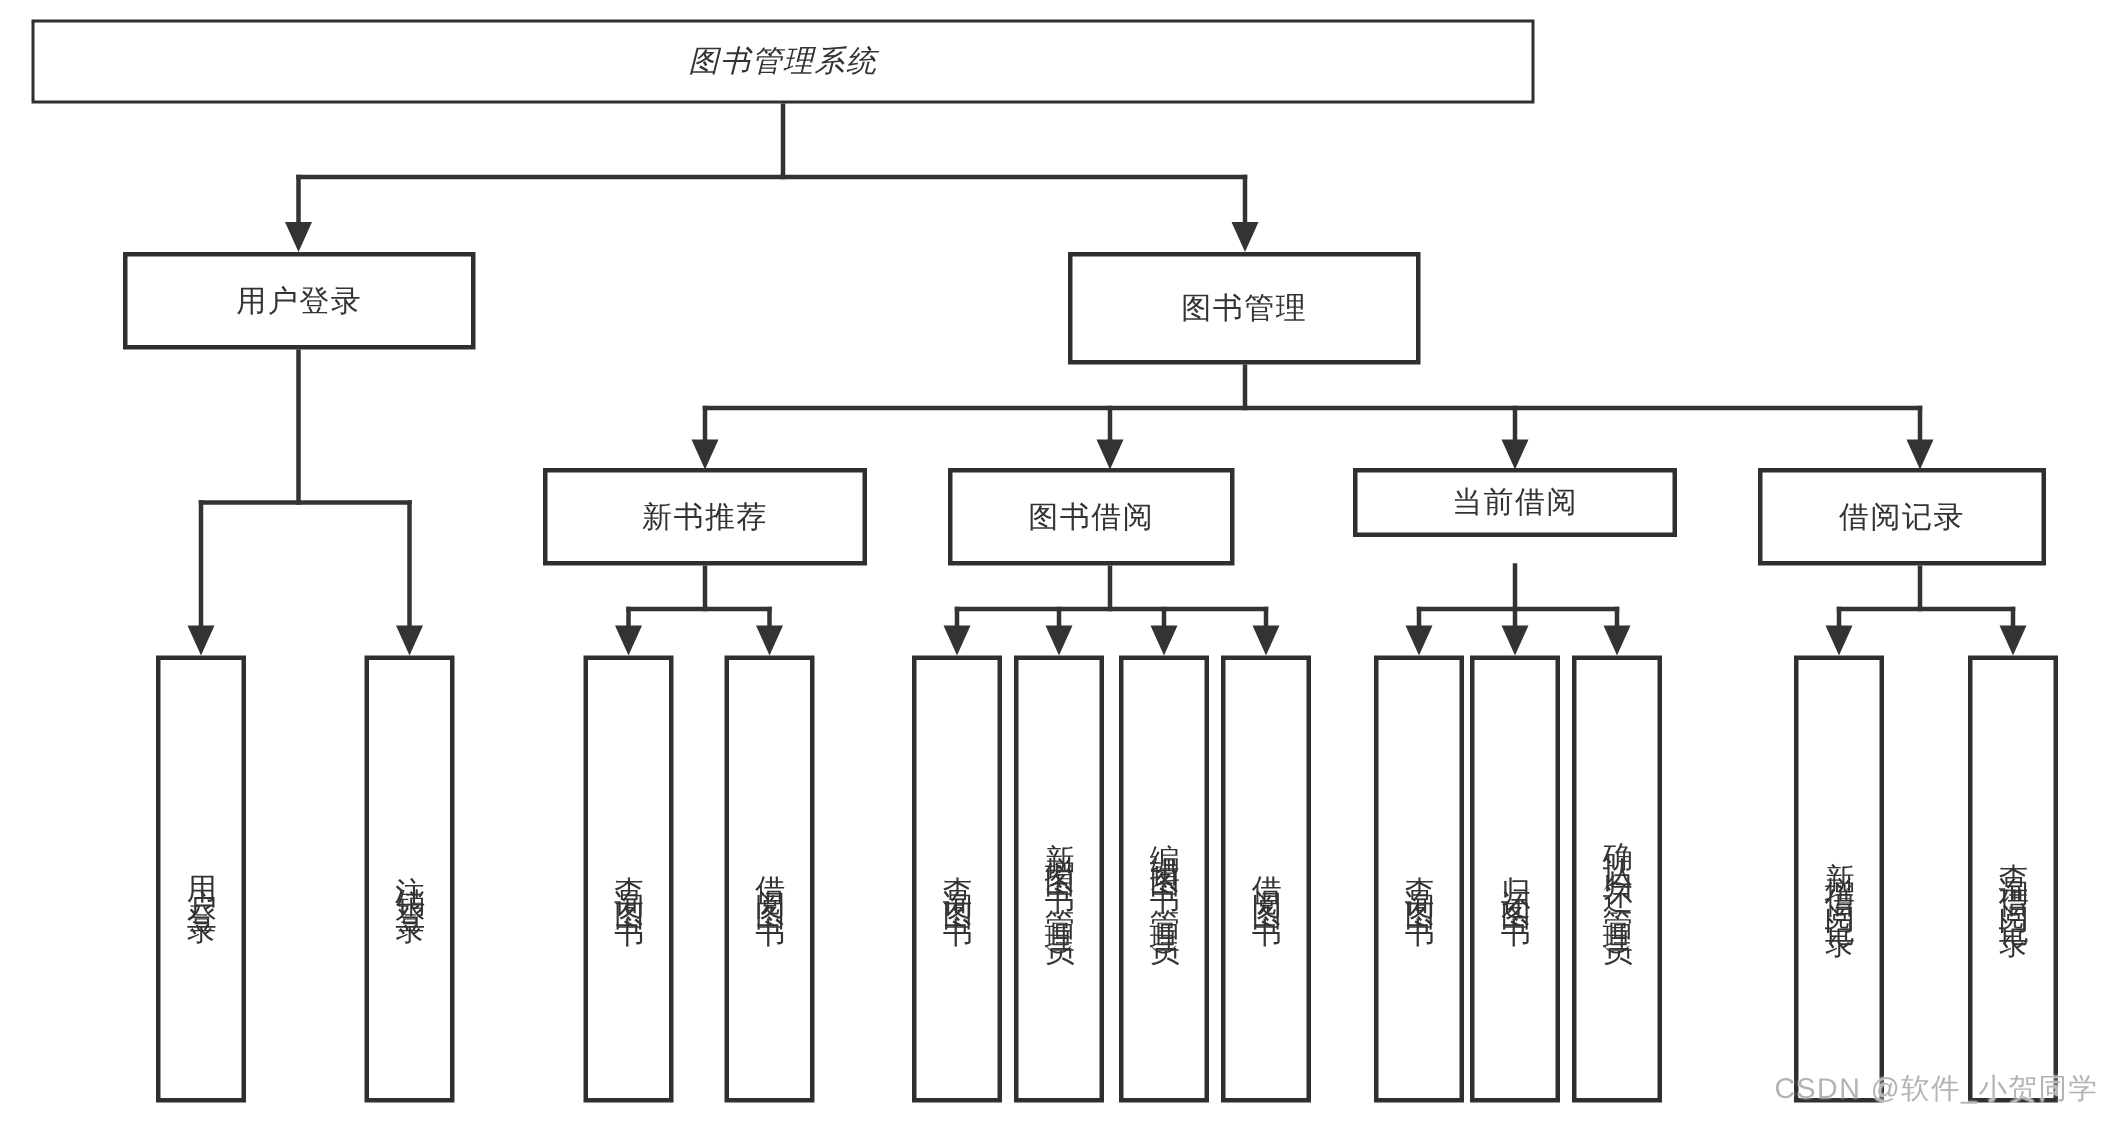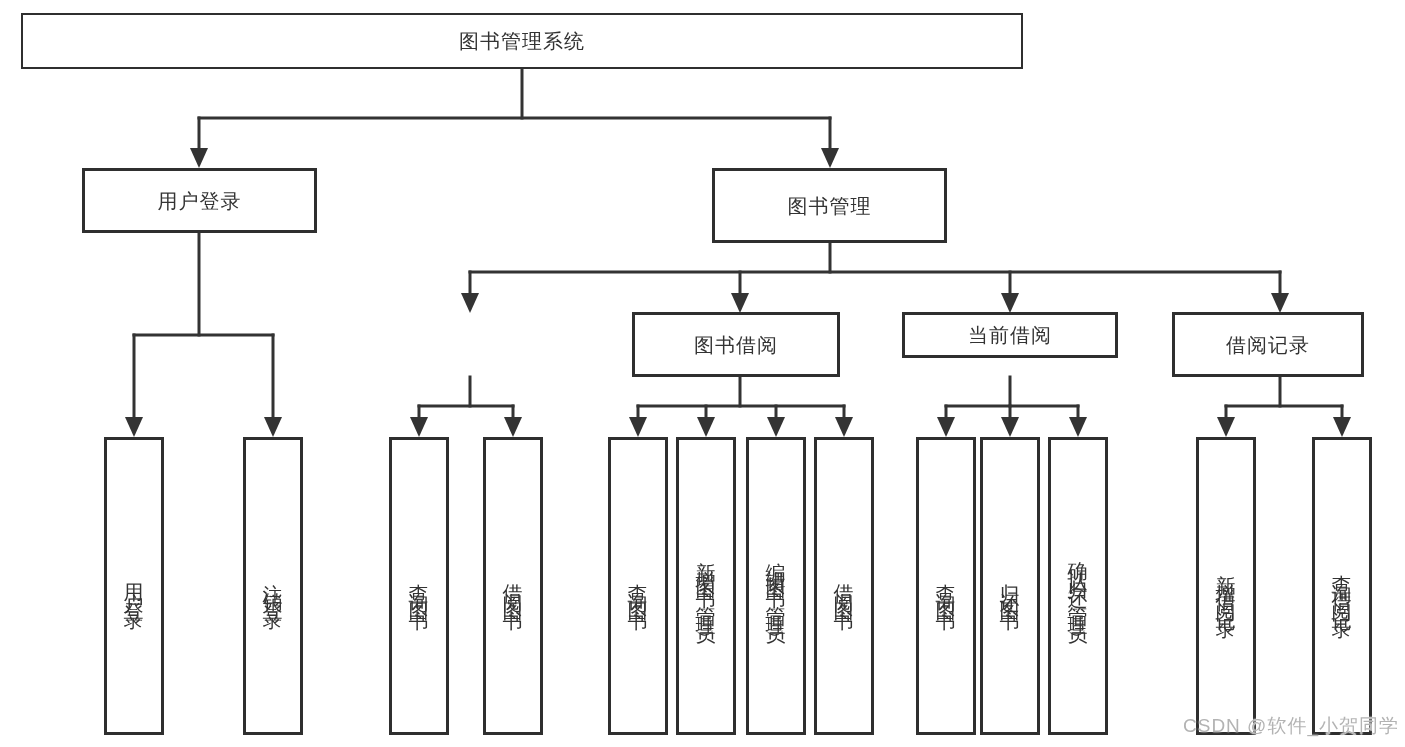--- a/index.html
+++ b/index.html
@@ -37,20 +37,21 @@
     justify-content:center;
     font-size:20px;
     line-height:1;
     white-space:nowrap;
   }
   .node.h{
     letter-spacing:1px;
   }
   .node.root{
     border-width:2px;
+    font-style:italic;
   }
   .node.v{
     writing-mode:vertical-rl;
     text-orientation:mixed;
     letter-spacing:9px;
     white-space:normal;
   }
   .watermark{
     position:absolute;
     left:1183px;
@@ -120,21 +121,22 @@
       <polygon points="1217,417 1235,417 1226,437" fill="#333333"></polygon>
       <line x1="1342" y1="406" x2="1342" y2="421" stroke="#333333" stroke-width="3" stroke-linecap="square"></line>
       <polygon points="1333,417 1351,417 1342,437" fill="#333333"></polygon>
     </svg>
 
   <div class="node h root" style="left:21px;top:13px;width:1002px;height:56px">图书管理系统</div>
 
   <div class="node h" style="left:82px;top:168px;width:235px;height:65px">用户登录</div>
   <div class="node h" style="left:712px;top:168px;width:235px;height:75px">图书管理</div>
 
-  <div class="node h" style="left:632px;top:312px;width:208px;height:65px">图书借阅</div>
+  <div class="node h" style="left:362px;top:312px;width:216px;height:65px">新书推荐</div>
+  <div class="node h" style="left:632px;top:312px;width:191px;height:65px">图书借阅</div>
   <div class="node h" style="left:902px;top:312px;width:216px;height:46px">当前借阅</div>
   <div class="node h" style="left:1172px;top:312px;width:192px;height:65px">借阅记录</div>
 
   <div class="node v" style="left:104px;top:437px;width:60px;height:298px">用户登录</div>
   <div class="node v" style="left:243px;top:437px;width:60px;height:298px">注销登录</div>
   <div class="node v" style="left:389px;top:437px;width:60px;height:298px">查询图书</div>
   <div class="node v" style="left:483px;top:437px;width:60px;height:298px">借阅图书</div>
   <div class="node v" style="left:608px;top:437px;width:60px;height:298px">查询图书</div>
   <div class="node v" style="left:676px;top:437px;width:60px;height:298px">新增图书（管理员）</div>
   <div class="node v" style="left:746px;top:437px;width:60px;height:298px">编辑图书（管理员）</div>

